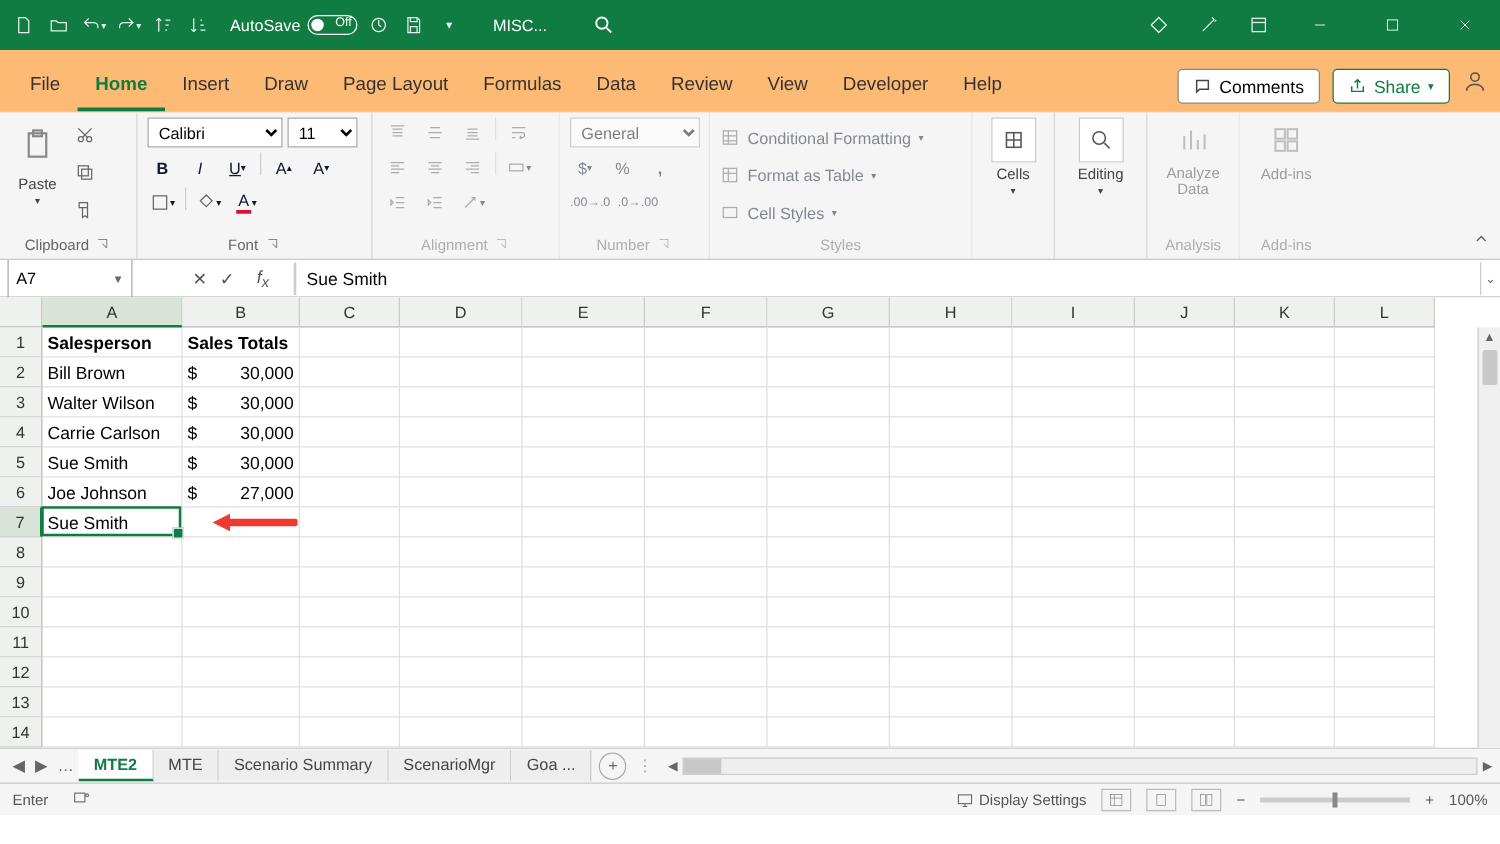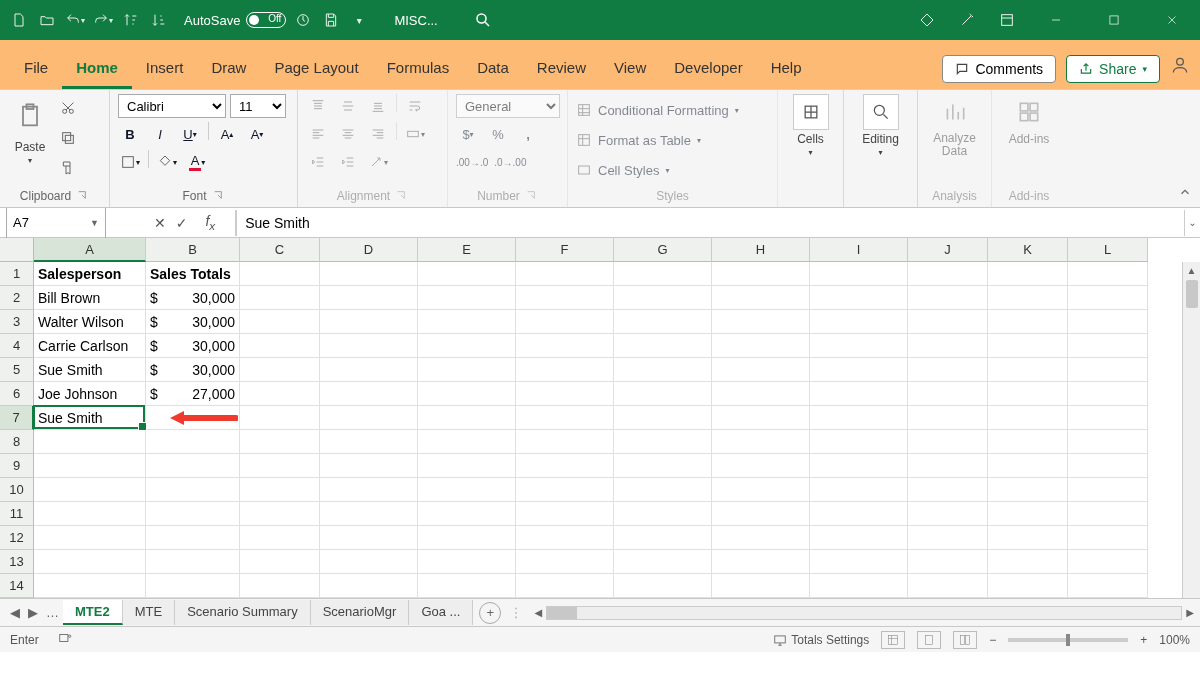--- a/index.html
+++ b/index.html
@@ -825,21 +825,21 @@
   <span style="margin-left:18px"><svg width="16" height="14" viewBox="0 0 24 24" stroke="#666" fill="none" stroke-width="1.5">
         <rect x="3" y="6" width="14" height="12"></rect>
         <circle cx="20" cy="9" r="2"></circle>
       </svg></span>
   <div class="sb-right">
     <span style="display:flex;align-items:center;gap:4px">
         <svg width="14" height="14" viewBox="0 0 24 24" stroke="#666" fill="none" stroke-width="1.5">
           <rect x="3" y="5" width="18" height="12"></rect>
           <path d="M9 21h6M12 17v4"></path>
         </svg>
-        <span>Totals Settings</span>
+        <span>Display Settings</span>
       </span>
     <div class="view-btn">
         <svg width="14" height="12" viewBox="0 0 24 24" stroke="#777" fill="none">
           <rect x="3" y="3" width="18" height="18"></rect>
           <path d="M3 9h18M9 3v18"></path>
         </svg>
       </div>
     <div class="view-btn">
         <svg width="14" height="12" viewBox="0 0 24 24" stroke="#777" fill="none">
           <rect x="5" y="3" width="14" height="18"></rect>

